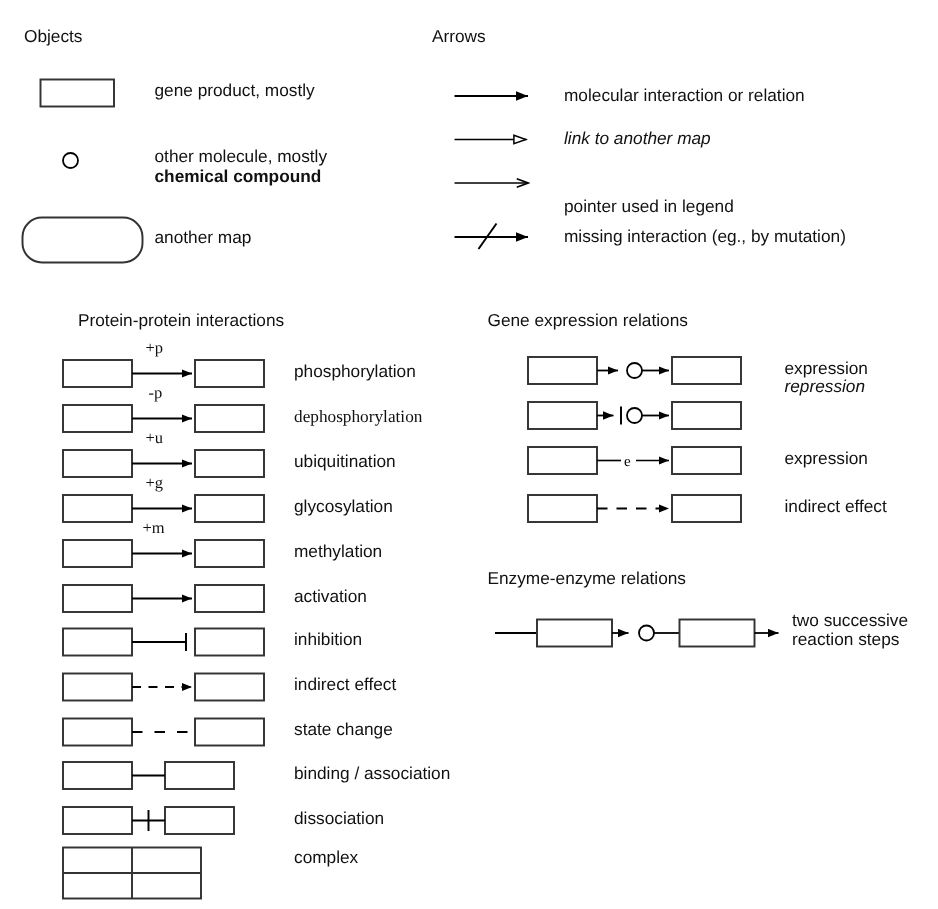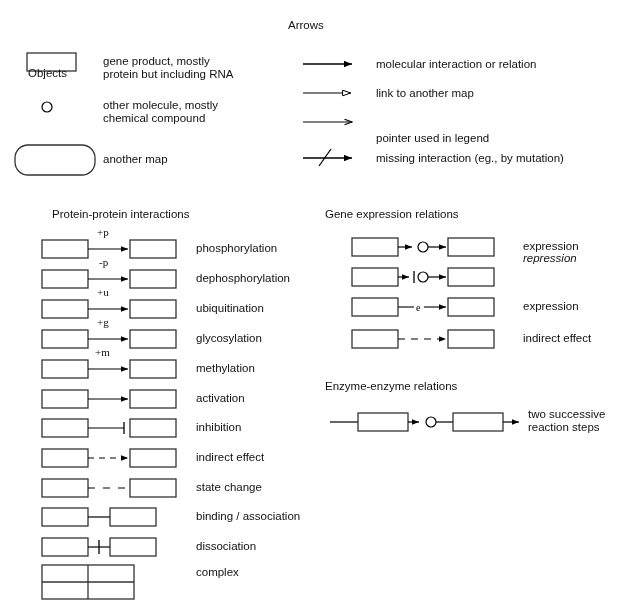--- a/index.html
+++ b/index.html
@@ -171,45 +171,44 @@
       <line x1="330" y1="422" x2="358" y2="422" stroke="#000" stroke-width="1.2"></line>
       <rect x="358" y="413" width="50" height="18" class="boxfill"></rect>
       <line x1="408" y1="422" x2="419" y2="422" stroke="#000" stroke-width="1.2" marker-end="url(#mFillSm)"></line>
       <circle cx="431" cy="422" r="5" fill="#fff" stroke="#000" stroke-width="1.2"></circle>
       <line x1="436" y1="422" x2="453" y2="422" stroke="#000" stroke-width="1.2"></line>
       <rect x="453" y="413" width="50" height="18" class="boxfill"></rect>
       <line x1="503" y1="422" x2="519" y2="422" stroke="#000" stroke-width="1.2" marker-end="url(#mFillSm)"></line>
     </g>
   </svg>
 
-  <div class="sec" style="left:28px;top:19px;margin-top:48px;">Objects</div>
+  <div class="sec" style="left:16px;top:19px;">Objects</div>
   <div class="sec" style="left:288px;top:19px;">Arrows</div>
   <div class="sec" style="left:12px;top:208px;padding-left:40px;">Protein-protein interactions</div>
   <div class="sec" style="left:325px;top:208px;">Gene expression relations</div>
   <div class="sec" style="left:325px;top:380px;">Enzyme-enzyme relations</div>
 
   <div class="lbl" style="left:103px;top:55px;">gene product, mostly</div>
-  <div class="lbl" style="left:103px;top:68px;">protein but including RNA</div>
   <div class="lbl" style="left:103px;top:99px;">other molecule, mostly</div>
-  <div class="lbl" style="left:103px;top:112px;">chemical compound</div>
+  <div class="lbl" style="left:103px;top:112px;font-weight:bold;">chemical compound</div>
   <div class="lbl" style="left:103px;top:153px;">another map</div>
 
   <div class="lbl" style="left:376px;top:58px;">molecular interaction or relation</div>
-  <div class="lbl" style="left:376px;top:87px;">link to another map</div>
+  <div class="lbl" style="left:376px;top:87px;font-style:italic;">link to another map</div>
   <div class="lbl" style="left:376px;top:116px;margin-top:16px;">pointer used in legend</div>
   <div class="lbl" style="left:376px;top:152px;">missing interaction (eg., by mutation)</div>
 
   <div class="lbl" style="left:97px;top:226px;font-family:'Liberation Serif',serif;font-size:11px;">+p</div>
   <div class="lbl" style="left:99px;top:256px;font-family:'Liberation Serif',serif;font-size:11px;">-p</div>
   <div class="lbl" style="left:97px;top:286px;font-family:'Liberation Serif',serif;font-size:11px;">+u</div>
   <div class="lbl" style="left:97px;top:316px;font-family:'Liberation Serif',serif;font-size:11px;">+g</div>
   <div class="lbl" style="left:95px;top:346px;font-family:'Liberation Serif',serif;font-size:11px;">+m</div>
 
   <div class="lbl" style="left:196px;top:242px;">phosphorylation</div>
-  <div class="lbl" style="left:196px;top:272px;">dephosphorylation</div>
+  <div class="lbl" style="left:196px;top:272px;font-family:Liberation Serif, serif;">dephosphorylation</div>
   <div class="lbl" style="left:196px;top:302px;">ubiquitination</div>
   <div class="lbl" style="left:196px;top:332px;">glycosylation</div>
   <div class="lbl" style="left:196px;top:362px;">methylation</div>
   <div class="lbl" style="left:196px;top:392px;">activation</div>
   <div class="lbl" style="left:196px;top:421px;">inhibition</div>
   <div class="lbl" style="left:196px;top:451px;">indirect effect</div>
   <div class="lbl" style="left:196px;top:481px;">state change</div>
   <div class="lbl" style="left:196px;top:510px;">binding / association</div>
   <div class="lbl" style="left:196px;top:540px;">dissociation</div>
   <div class="lbl" style="left:196px;top:566px;">complex</div>

